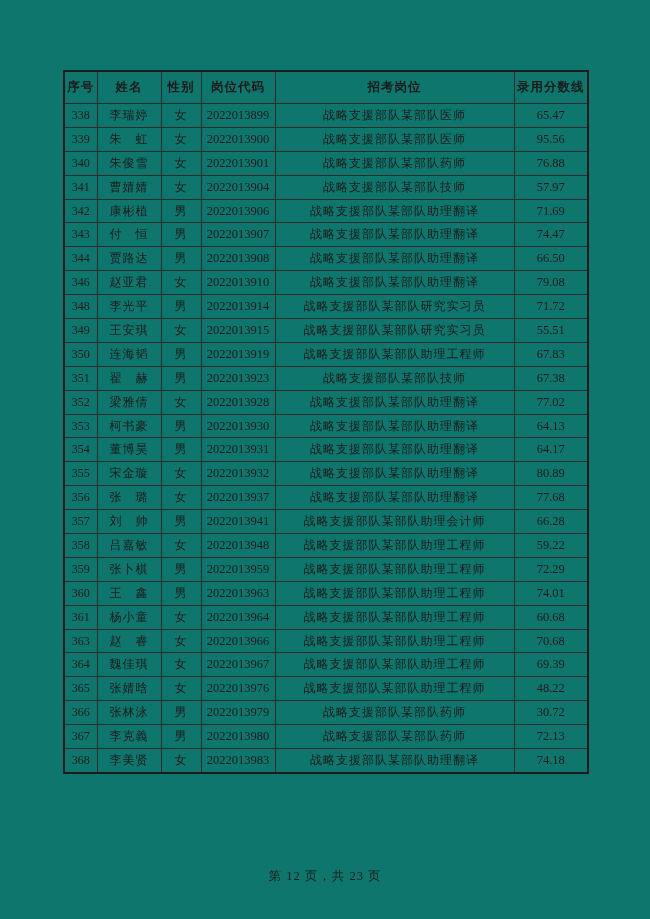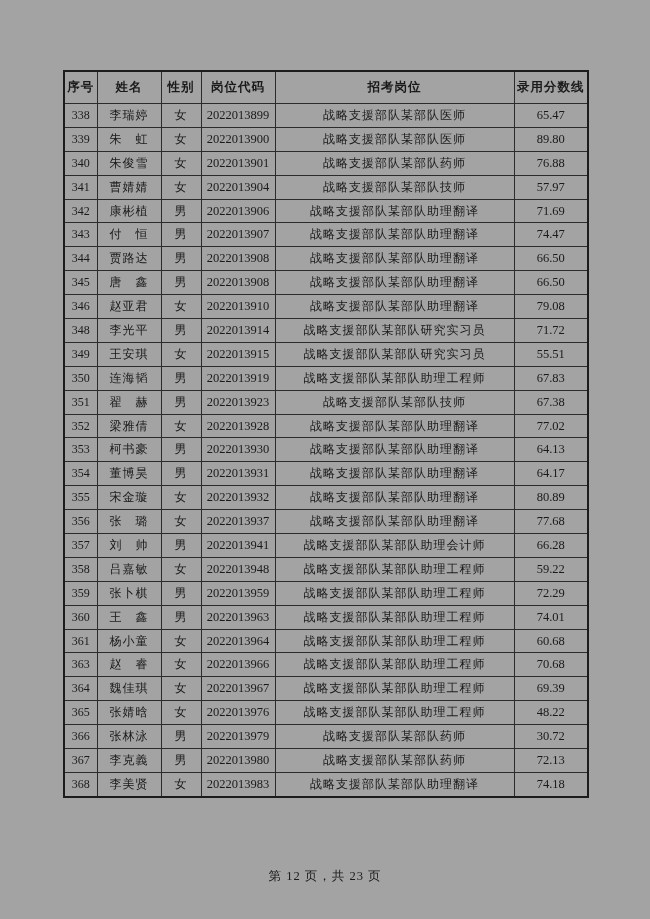--- a/index.html
+++ b/index.html
@@ -6,21 +6,21 @@
     margin: 0;
     padding: 0;
     background: #ffffff;
     font-family: "Liberation Serif", "DejaVu Serif", serif;
     color: #1a1a1a;
   }
   .page {
     position: relative;
     width: 650px;
     height: 919px;
-    background: #a3a3a3;
+    background: #0f766e;
     overflow: hidden;
   }
   table.score-table {
     position: absolute;
     left: 63px;
     top: 70px;
     width: 524px;
     border-collapse: collapse;
     table-layout: fixed;
     border: 2px solid #1c1c1c;
@@ -94,21 +94,21 @@
           <td>2022013899</td>
           <td>战略支援部队某部队医师</td>
           <td>65.47</td>
         </tr>
         <tr>
           <td>339</td>
           <td>朱　虹</td>
           <td>女</td>
           <td>2022013900</td>
           <td>战略支援部队某部队医师</td>
-          <td>89.80</td>
+          <td>95.56</td>
         </tr>
         <tr>
           <td>340</td>
           <td>朱俊雪</td>
           <td>女</td>
           <td>2022013901</td>
           <td>战略支援部队某部队药师</td>
           <td>76.88</td>
         </tr>
         <tr>
@@ -131,28 +131,20 @@
           <td>343</td>
           <td>付　恒</td>
           <td>男</td>
           <td>2022013907</td>
           <td>战略支援部队某部队助理翻译</td>
           <td>74.47</td>
         </tr>
         <tr>
           <td>344</td>
           <td>贾路达</td>
-          <td>男</td>
-          <td>2022013908</td>
-          <td>战略支援部队某部队助理翻译</td>
-          <td>66.50</td>
-        </tr>
-        <tr>
-          <td>345</td>
-          <td>唐　鑫</td>
           <td>男</td>
           <td>2022013908</td>
           <td>战略支援部队某部队助理翻译</td>
           <td>66.50</td>
         </tr>
         <tr>
           <td>346</td>
           <td>赵亚君</td>
           <td>女</td>
           <td>2022013910</td>

